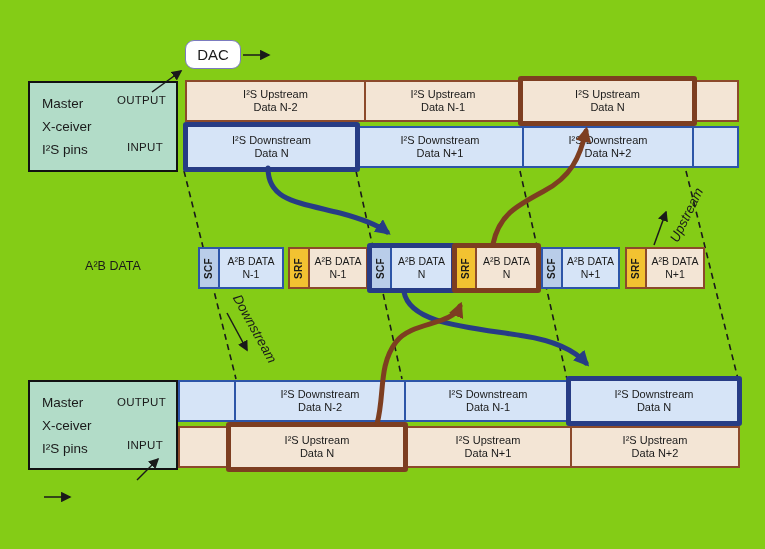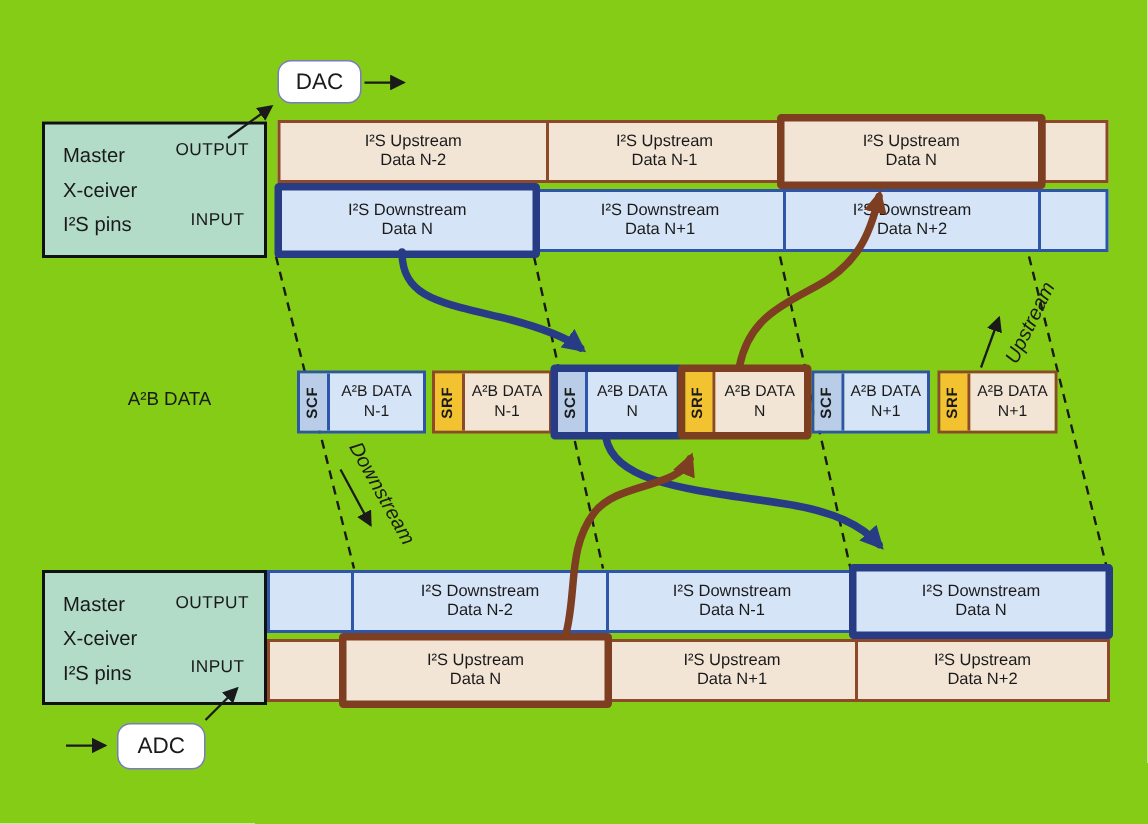--- a/index.html
+++ b/index.html
@@ -222,23 +222,20 @@
     <div class="cell divider" style="left:224px; width:166px;">
       <span>I²S Upstream</span>
       <span>Data N+1</span>
     </div>
     <div class="cell divider" style="left:390px; width:168px;">
       <span>I²S Upstream</span>
       <span>Data N+2</span>
     </div>
   </div>
 
-  <div class="chip" style="left:78px; top:482px; width:59px; height:31px;">
-    <span>ADC</span>
-  </div>
 
   <svg id="fg-svg" class="layer">
     <defs>
       <marker id="mBlack" viewBox="0 0 10 10" refX="8.5" refY="5" markerWidth="7" markerHeight="7" orient="auto">
         <path d="M0,0 L10,5 L0,10 z" fill="#1a1a1a"></path>
       </marker>
       <marker id="mNavy" viewBox="0 0 10 10" refX="7" refY="5" markerWidth="3.1" markerHeight="3.1" orient="auto">
         <path d="M0,0 L10,5 L0,10 z" fill="#273c85"></path>
       </marker>
       <marker id="mBrown" viewBox="0 0 10 10" refX="7" refY="5" markerWidth="3.1" markerHeight="3.1" orient="auto">

